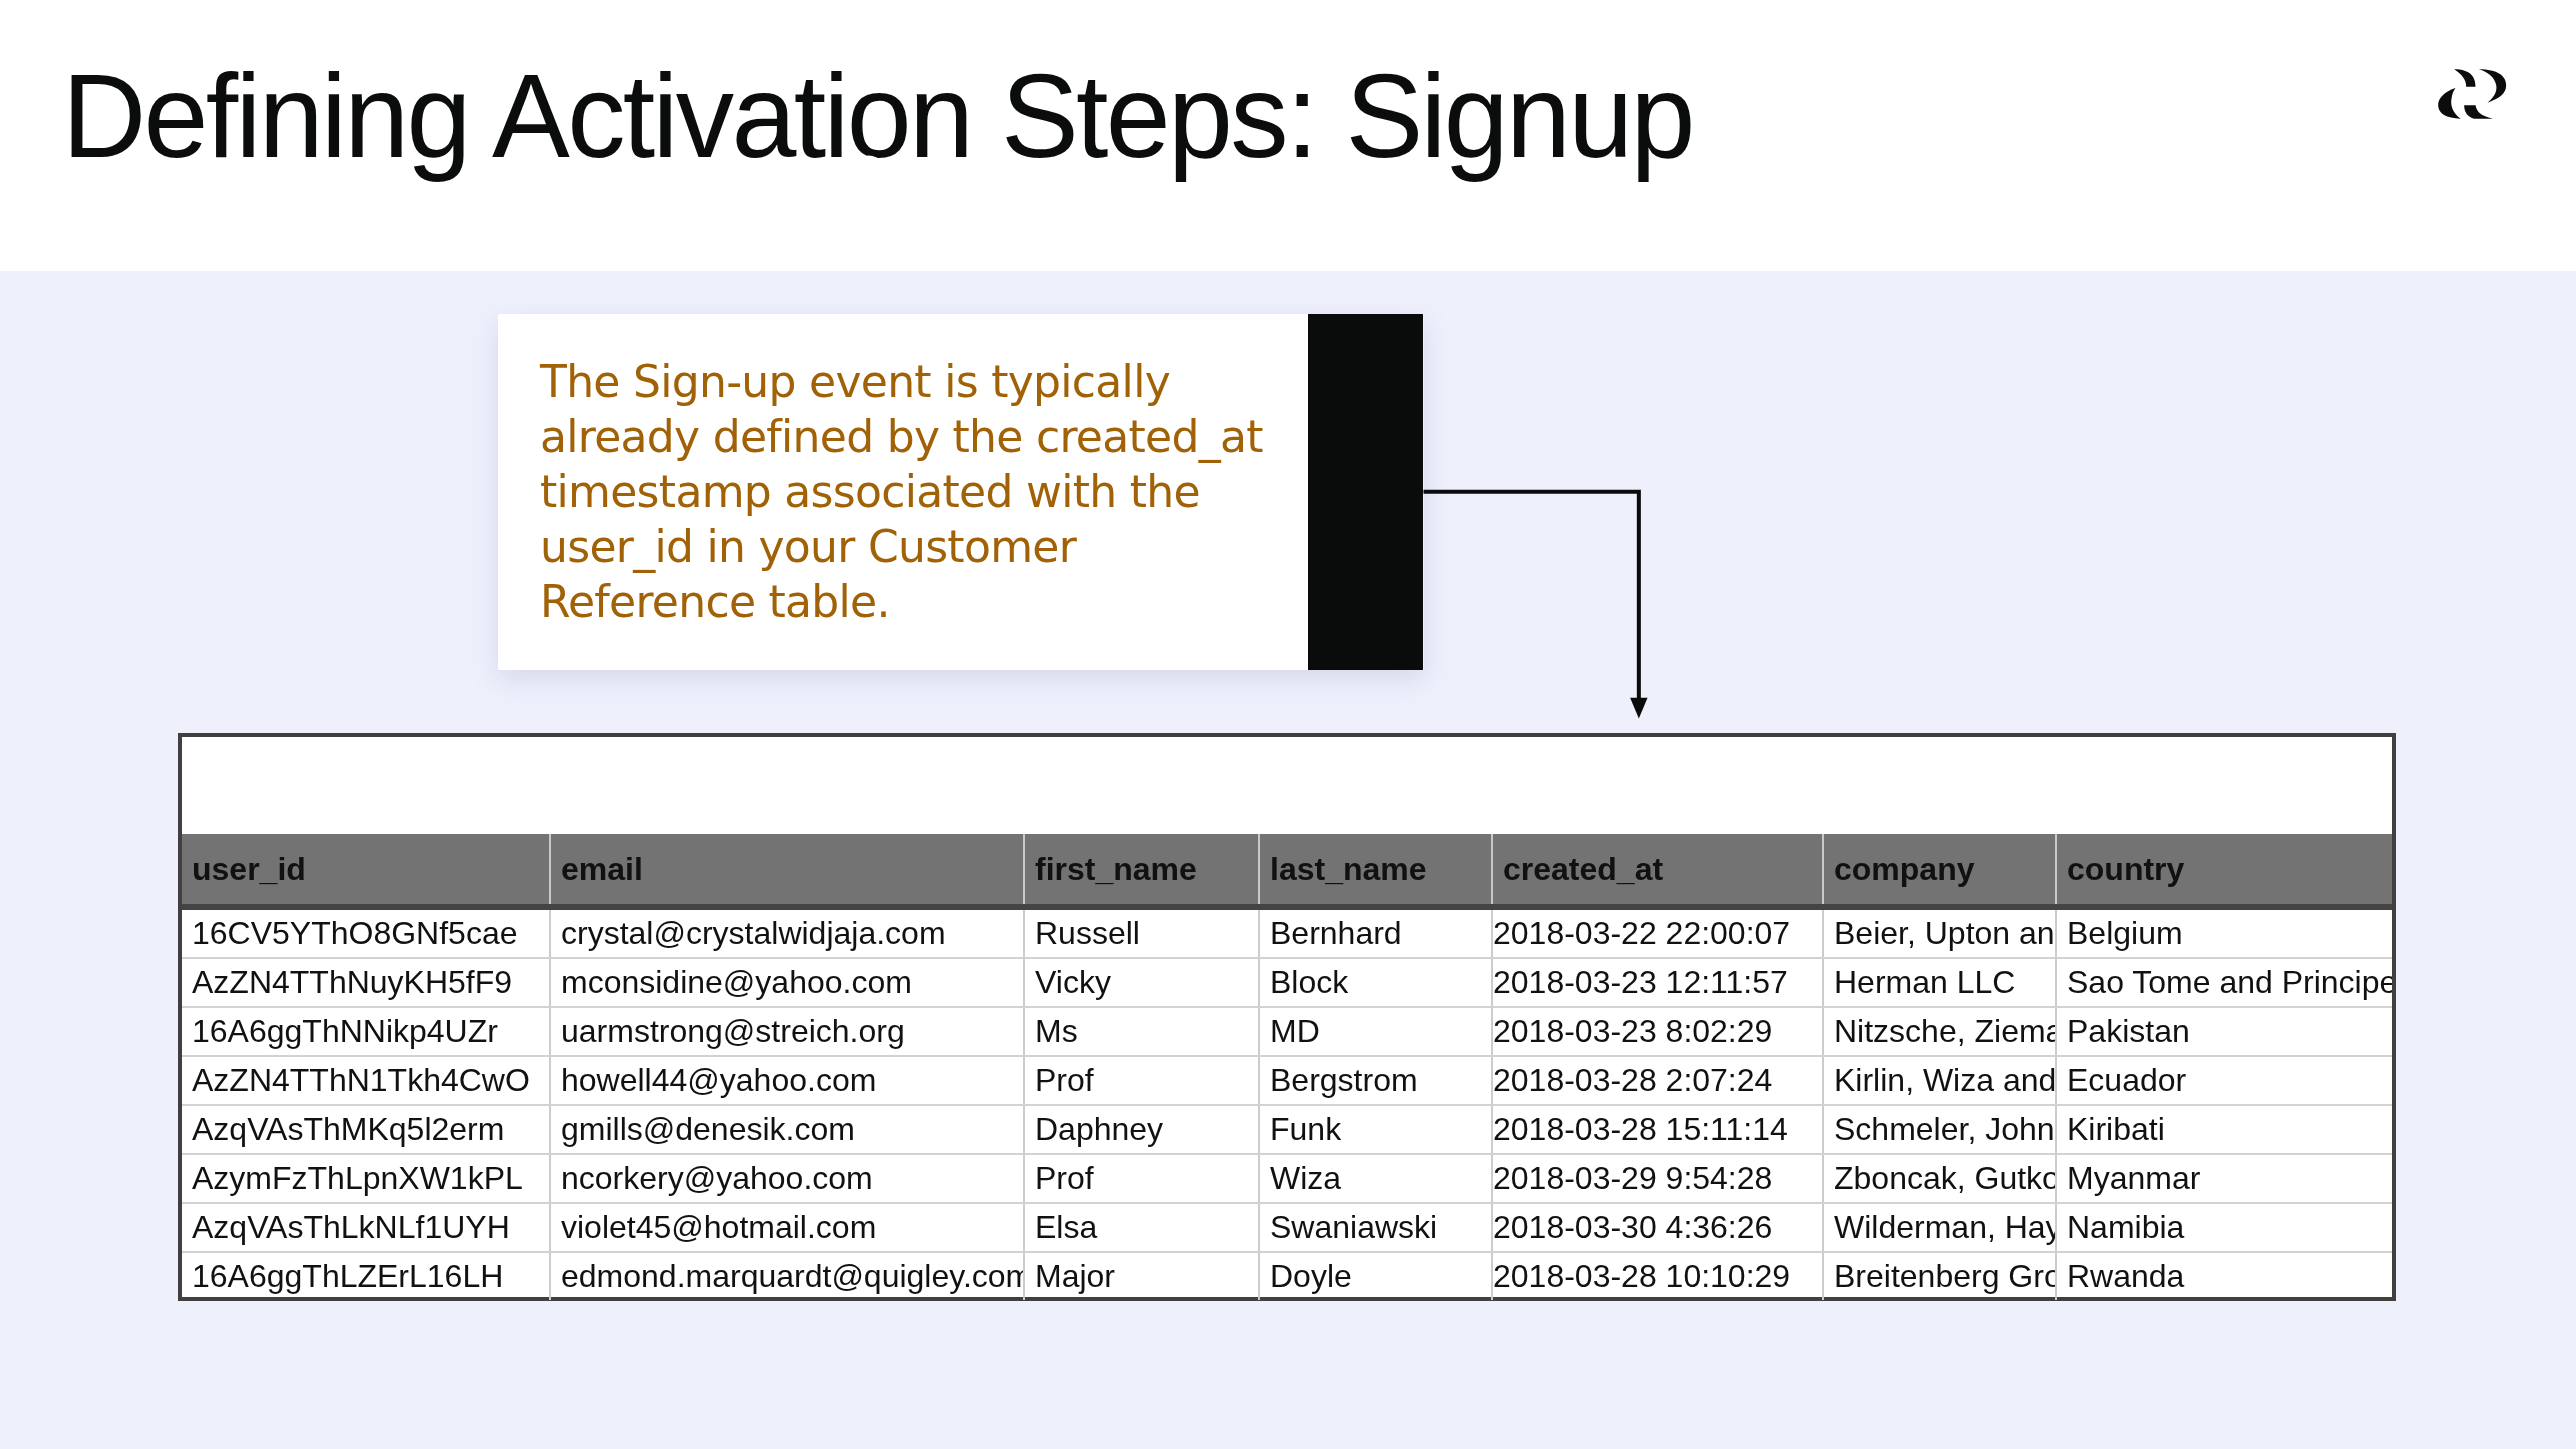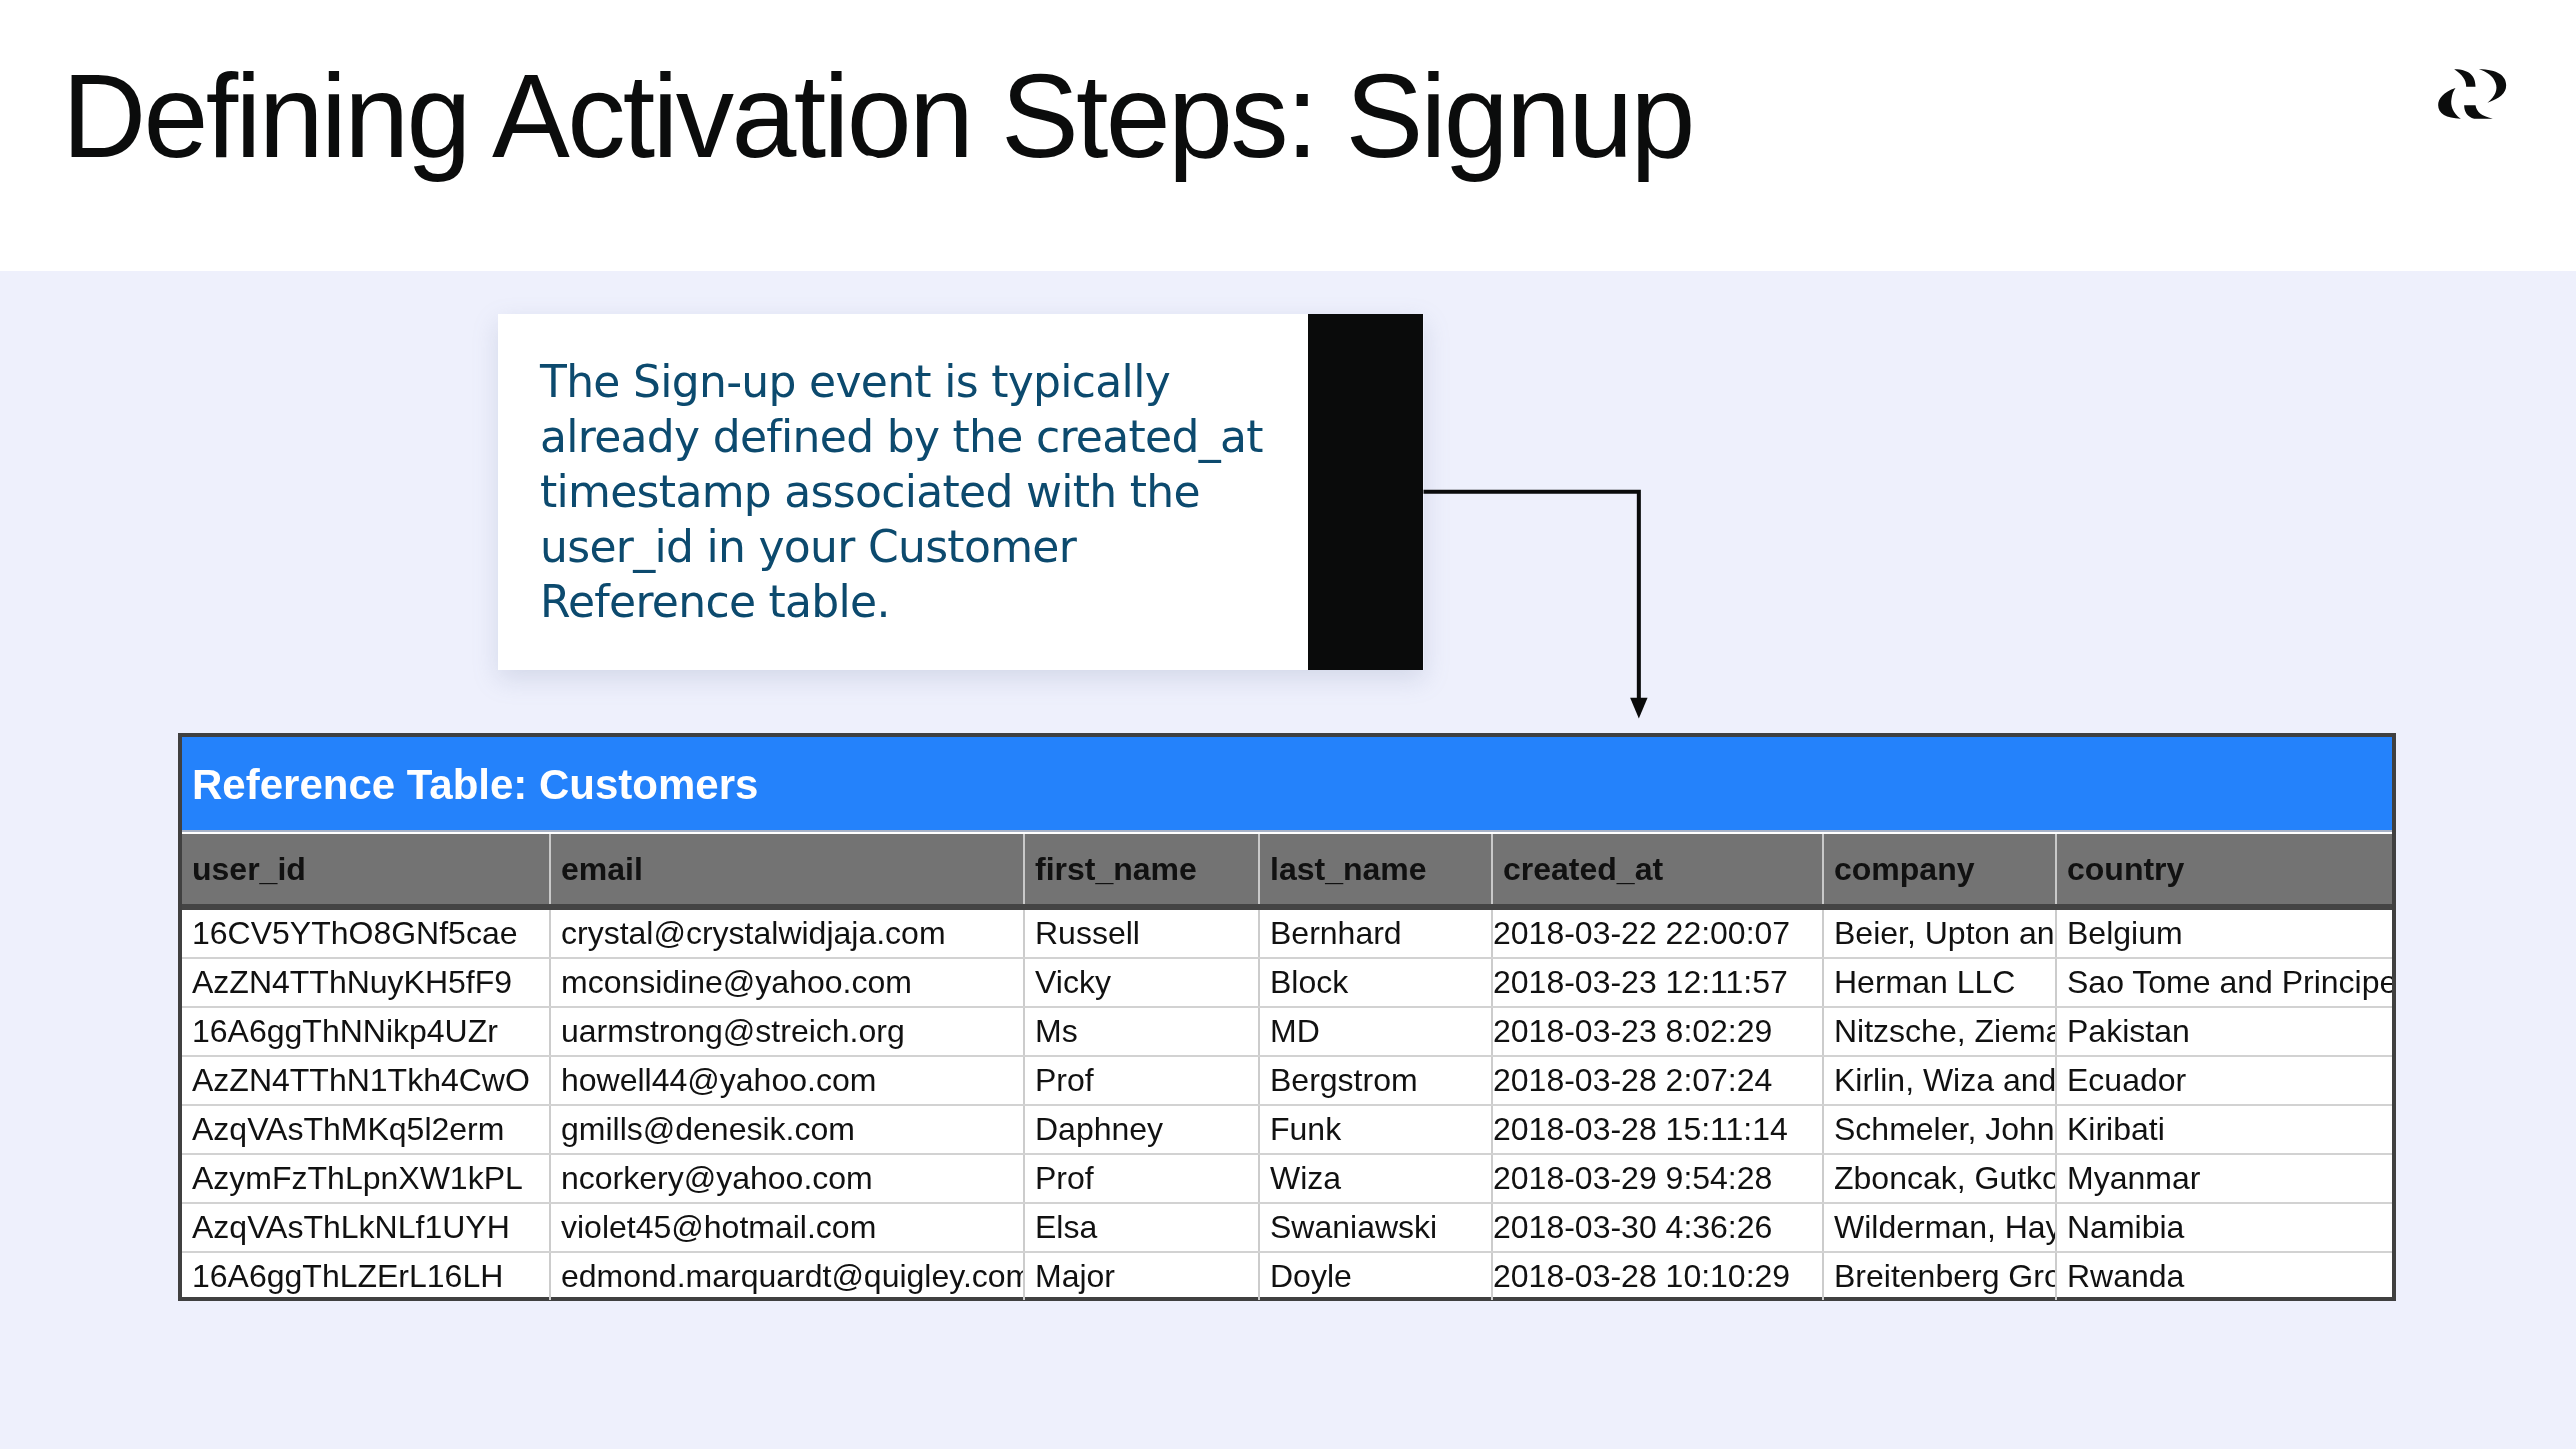--- a/index.html
+++ b/index.html
@@ -23,21 +23,21 @@
   }
   .callout {
     position:absolute; left:498px; top:314px; width:926px; height:356px;
     box-shadow: 0 9.4px 24px rgba(120,130,170,0.22);
   }
   .callout-body {
     position:absolute; left:0; top:0; width:810px; height:356px; background:#ffffff;
   }
   .callout-text {
     position:absolute; left:42px; top:40px; width:738px;
-    font-size:44px; line-height:55px; color:#0c4a6e;
+    font-size:44px; line-height:55px; color:#a16207;
     font-family:"DejaVu Sans", sans-serif; letter-spacing:-0.7px;
   }
   .callout-strip {
     position:absolute; left:810px; top:0; width:115px; height:356px; background:#0a0b0b;
   }
   .bulb { position:absolute; left:847px; top:154px; width:43px; height:74px; }
   .connector { position:absolute; left:0; top:0; width:2576px; height:1449px; pointer-events:none; }
   .table-wrap {
     position:absolute; left:178px; top:733px; width:2218px; height:568px;
     border:4.7px solid #404040; box-sizing:border-box; background:#ffffff;
@@ -103,21 +103,20 @@
   <line x1="18" y1="80" x2="46" y2="80" stroke="#ffffff" stroke-width="3.5"></line>
   <line x1="32" y1="100" x2="32" y2="108" stroke="#ffffff" stroke-width="3.5"></line>
 </svg>
 
 <svg class="connector" viewBox="0 0 3840 2160">
   <polyline points="2122,733 2443,733 2443,1045" fill="none" stroke="#0a0b0b" stroke-width="6"></polyline>
   <polygon points="2430,1040 2456,1040 2443,1071" fill="#0a0b0b"></polygon>
 </svg>
 
 <div class="table-wrap">
-  <div class="table-title">Reference Table: Customers</div>
   <table>
     <colgroup>
       <col style="width:368px">
         <col style="width:474px">
         <col style="width:235px">
         <col style="width:233px">
       <col style="width:331px">
         <col style="width:233px">
         <col>
     </colgroup>

